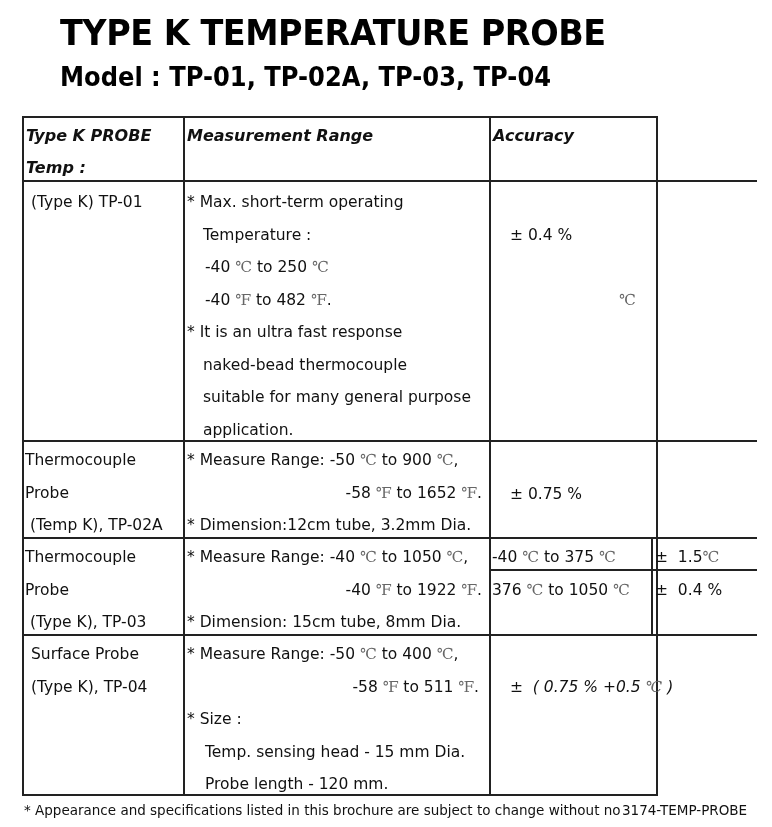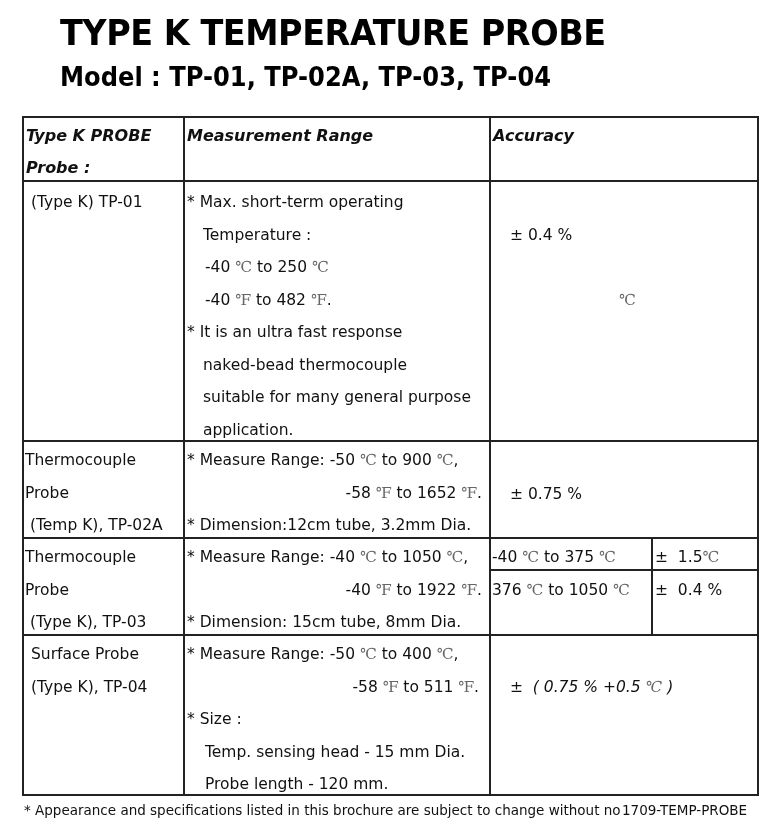--- a/index.html
+++ b/index.html
@@ -3,21 +3,21 @@
 <meta charset="utf-8">
 <style>
   html, body { margin:0; padding:0; background:#ffffff; }
   body { width:772px; height:827px; position:relative; overflow:hidden;
          font-family:"DejaVu Sans", sans-serif; color:#111; }
   .title { position:absolute; left:60px; top:12px; font-family:"DejaVu Sans", sans-serif;
            font-weight:bold; font-size:36px; letter-spacing:-0.5px; transform:scaleX(0.93);
            transform-origin:left top; white-space:nowrap; color:#000; }
   .subtitle { position:absolute; left:60px; top:62px; font-weight:bold; font-size:26px;
               transform:scaleX(0.93); transform-origin:left top; white-space:nowrap; color:#000; }
-  .tbl { position:absolute; left:22px; top:116px; width:737px; height:680px;
+  .tbl { position:absolute; left:22px; top:116px; width:636px; height:680px;
          border:2px solid #222; box-sizing:border-box; }
   .vl, .hl { position:absolute; background:#222; }
   .cell { position:absolute; font-size:15.5px; line-height:32.5px; white-space:nowrap; }
   .hdr { font-weight:bold; font-style:italic; font-size:16px; line-height:32px; }
   .deg { font-family:"DejaVu Serif", serif; color:#666; font-size:15px; }
   .right { text-align:right; }
   .footer { position:absolute; left:24px; top:802px; font-size:13.5px; white-space:nowrap; color:#111; }
   .docid { position:absolute; left:620px; top:802px; font-size:13.5px; white-space:nowrap; background:#fff; padding-left:2px; }
 </style>
 </head>
@@ -33,21 +33,21 @@
   <div class="vl" style="left:627px;top:419px;width:1.5px;height:98px;"></div>
 
   <div class="hl" style="left:0;top:62px;width:733px;height:2px;"></div>
   <div class="hl" style="left:0;top:322px;width:733px;height:1.5px;"></div>
   <div class="hl" style="left:0;top:419px;width:733px;height:1.5px;"></div>
   <div class="hl" style="left:465px;top:451px;width:268px;height:1.5px;"></div>
   <div class="hl" style="left:0;top:516px;width:733px;height:1.5px;"></div>
 
   <div class="cell hdr" style="left:2px;top:2px;">
     <div>Type K PROBE</div>
-    <div>Probe :</div>
+    <div>Temp :</div>
   </div>
   <div class="cell hdr" style="left:469px;top:2px;">Accuracy</div>
   <div class="cell hdr" style="left:163px;top:2px;">Measurement Range</div>
 
   <div class="cell" style="left:7px;top:68px;">(Type K) TP-01</div>
   <div class="cell" style="left:163px;top:68px;">
     <div>* Max. short-term operating</div>
     <div style="padding-left:16px">Temperature :</div>
     <div style="padding-left:18px"><span>-40 </span><span class="deg">℃</span><span> to 250 </span><span class="deg">℃</span></div>
     <div style="padding-left:18px"><span>-40 </span><span class="deg">℉</span><span> to 482 </span><span class="deg">℉</span><span>.</span></div>
@@ -94,13 +94,13 @@
     <div><span>* Measure Range: -50 </span><span class="deg">℃</span><span> to 400 </span><span class="deg">℃</span><span>,</span></div>
     <div class="right"><span>-58 </span><span class="deg">℉</span><span> to 511 </span><span class="deg">℉</span><span>.</span></div>
     <div>* Size :</div>
     <div style="padding-left:18px">Temp. sensing head - 15 mm Dia.</div>
     <div style="padding-left:18px">Probe length - 120 mm.</div>
   </div>
   <div class="cell" style="left:486px;top:553px;white-space:pre;font-style:italic;"><span>±  ( 0.75 % +0.5 </span><span class="deg">℃</span><span> )</span></div>
 </div>
 
 <div class="footer">* Appearance and specifications listed in this brochure are subject to change without noti</div>
-<div class="docid">1709-TEMP-PROBE</div>
+<div class="docid">3174-TEMP-PROBE</div>
 
 </body></html>

